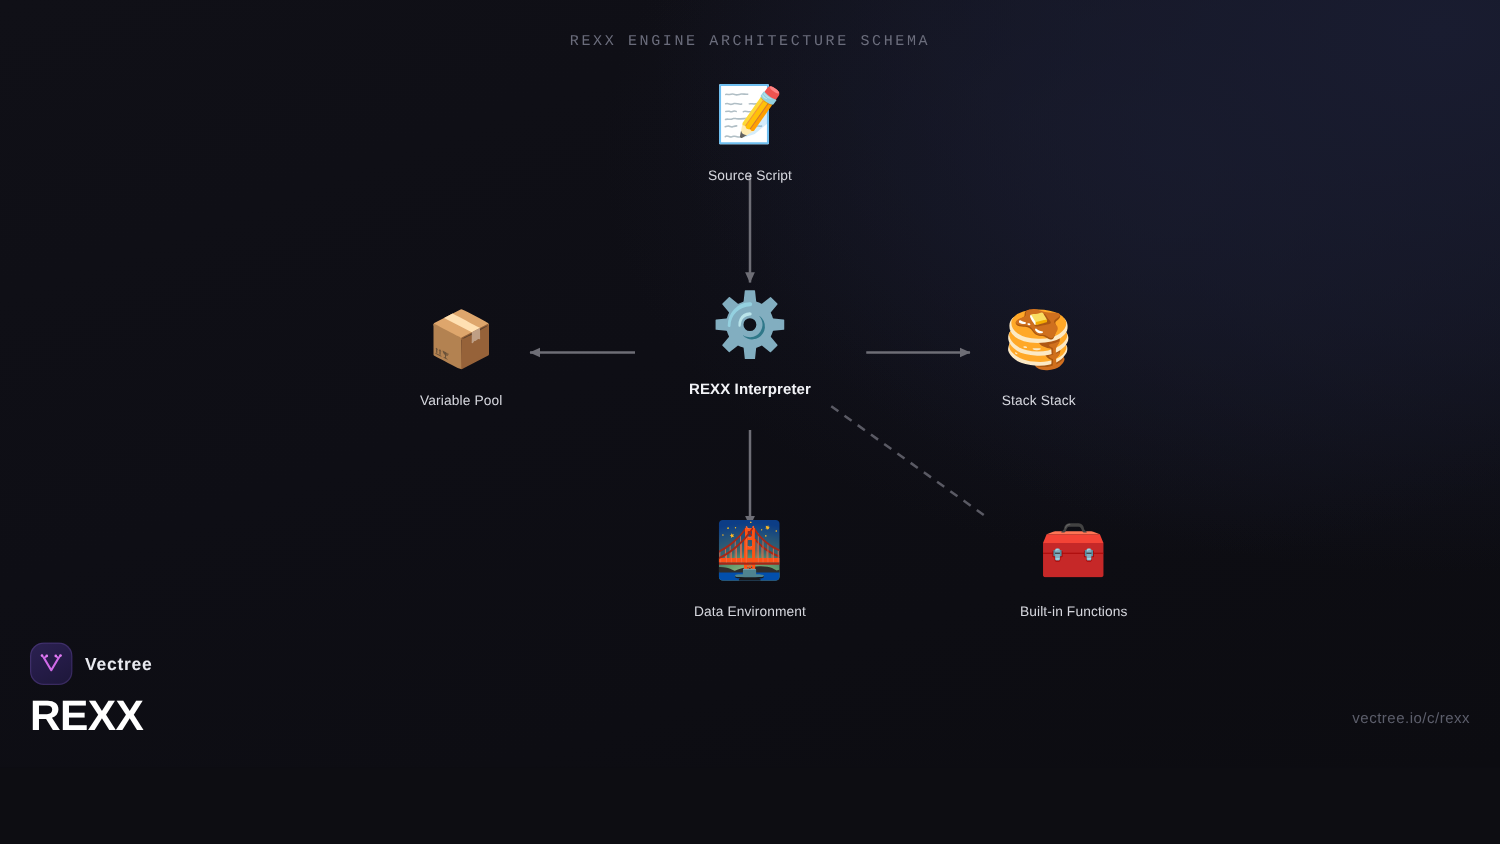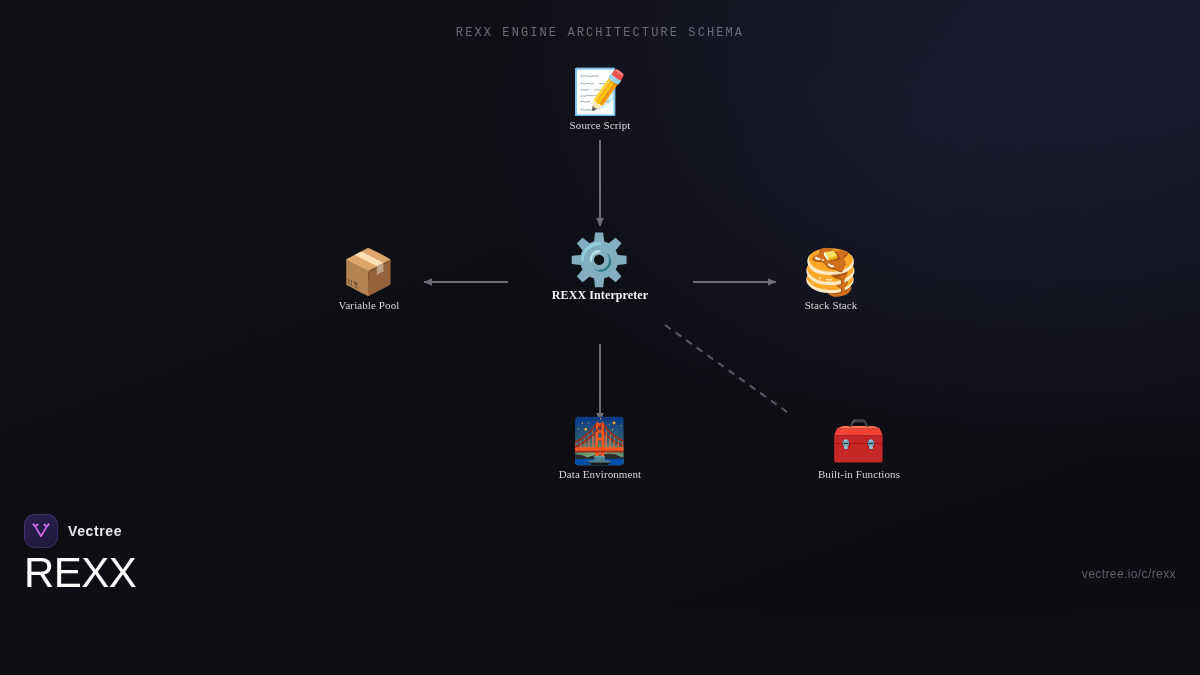--- a/index.html
+++ b/index.html
@@ -52,26 +52,25 @@
   }
   .node .glyph {
     font-size: 44px;
     line-height: 52px;
     height: 52px;
     display: block;
     font-family: "DejaVu Sans", sans-serif;
   }
   .node .caption {
     display: block;
-    margin-top: 0;
+    margin-top: 16px;
     font-size: 11px;
     line-height: 14px;
     color: #d6d7de;
     letter-spacing: 0.1px;
-    font-family: Liberation Serif, serif;
   }
   .node.primary .caption {
     font-weight: bold;
     color: #f2f3f7;
     font-size: 12px;
   }
   .node.primary .glyph {
     font-size: 50px;
     line-height: 56px;
     height: 56px;
@@ -100,23 +99,23 @@
     justify-content: center;
   }
   .brand-name {
     font-family: Liberation Sans, sans-serif;
     font-size: 14px;
     font-weight: bold;
     color: #e9eaf0;
     letter-spacing: 0.6px;
   }
   .brand-topic {
-    font-size: 42px;
+    font-size: 34px;
     line-height: 38px;
-    font-weight: normal;
+    font-weight: bold;
     color: #ffffff;
     letter-spacing: -0.5px;
   }
 
   .footer-url {
     position: absolute;
     right: 24px;
     bottom: 33px;
     font-family: Liberation Sans, sans-serif;
     font-size: 12px;

